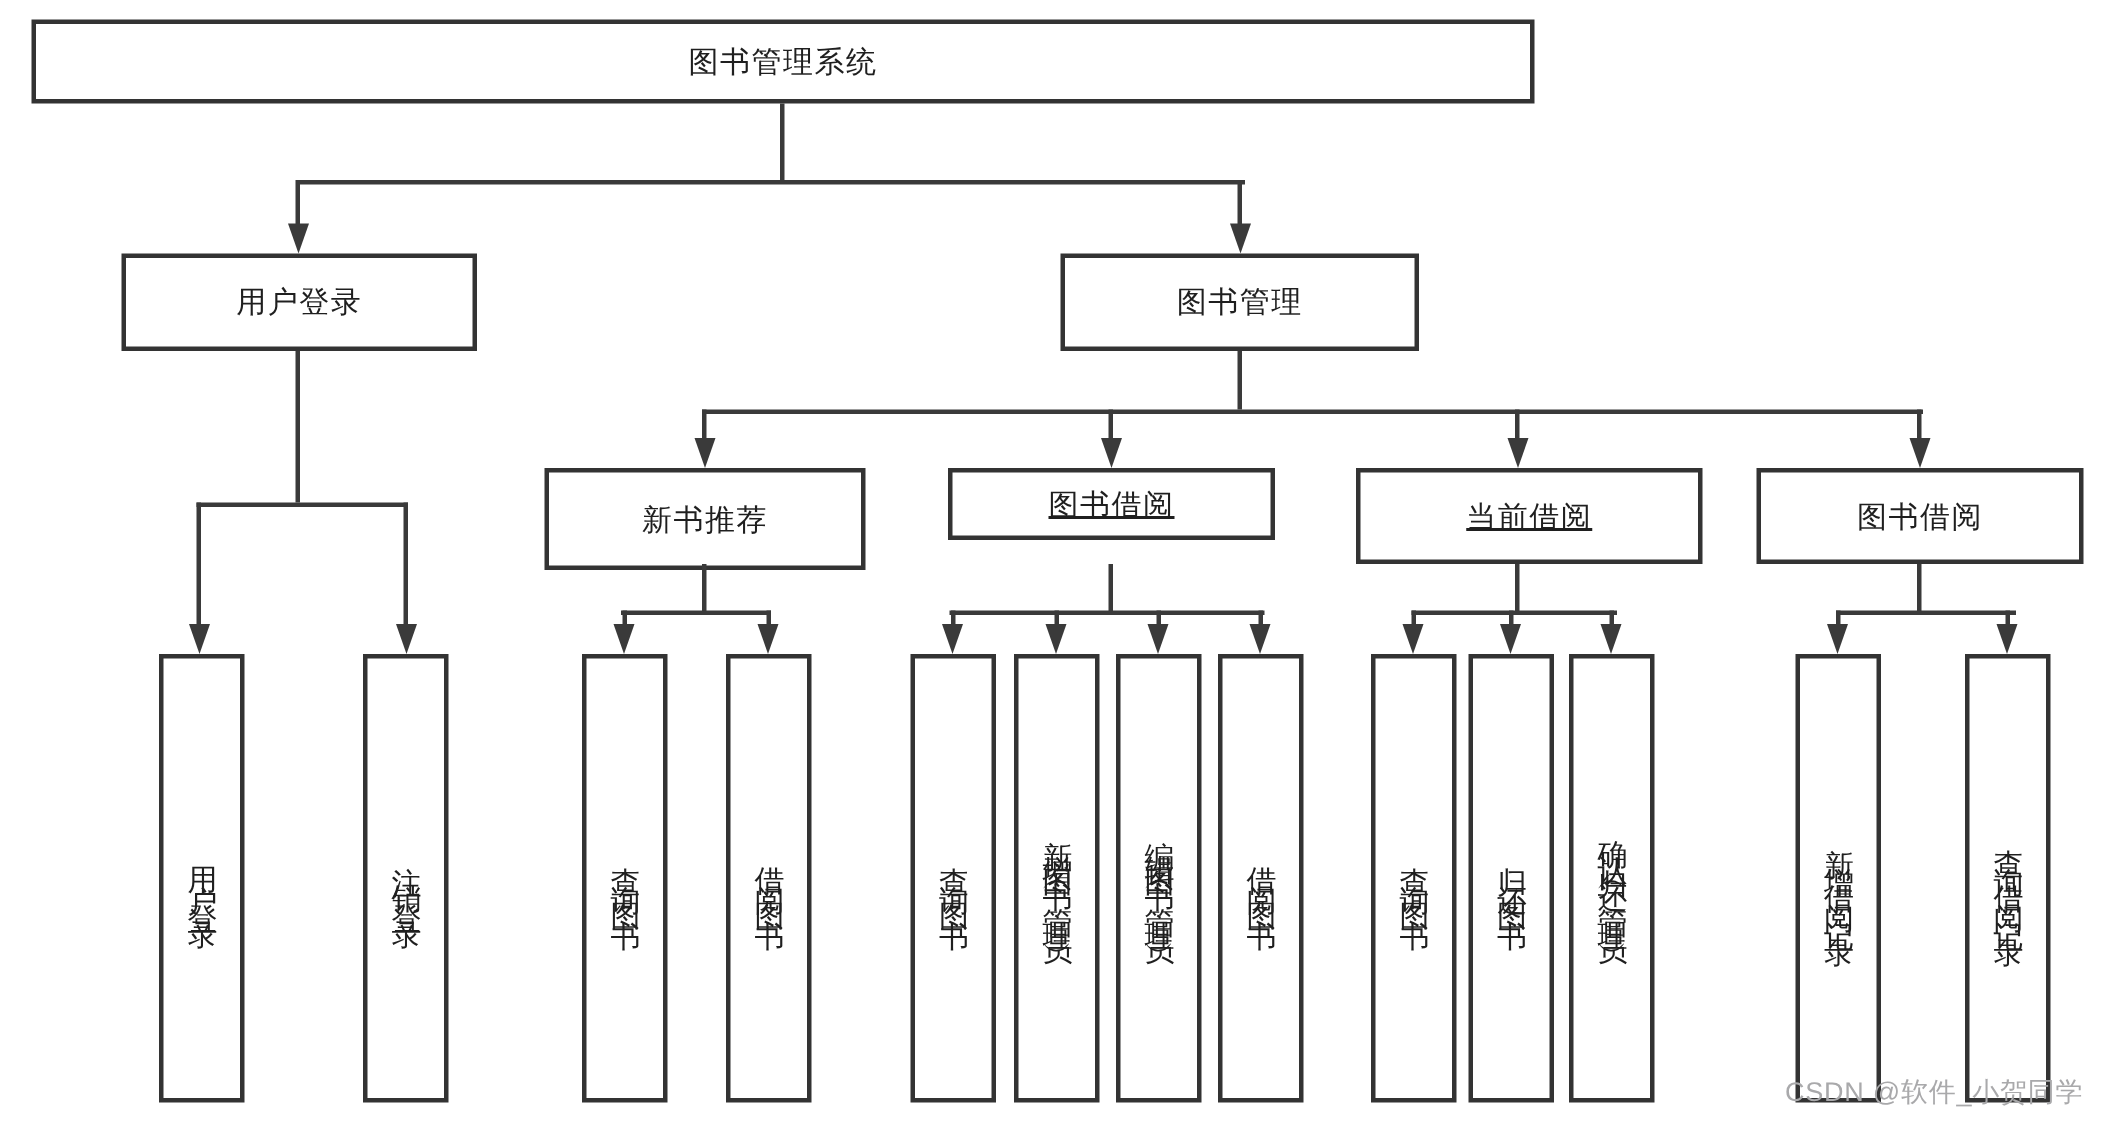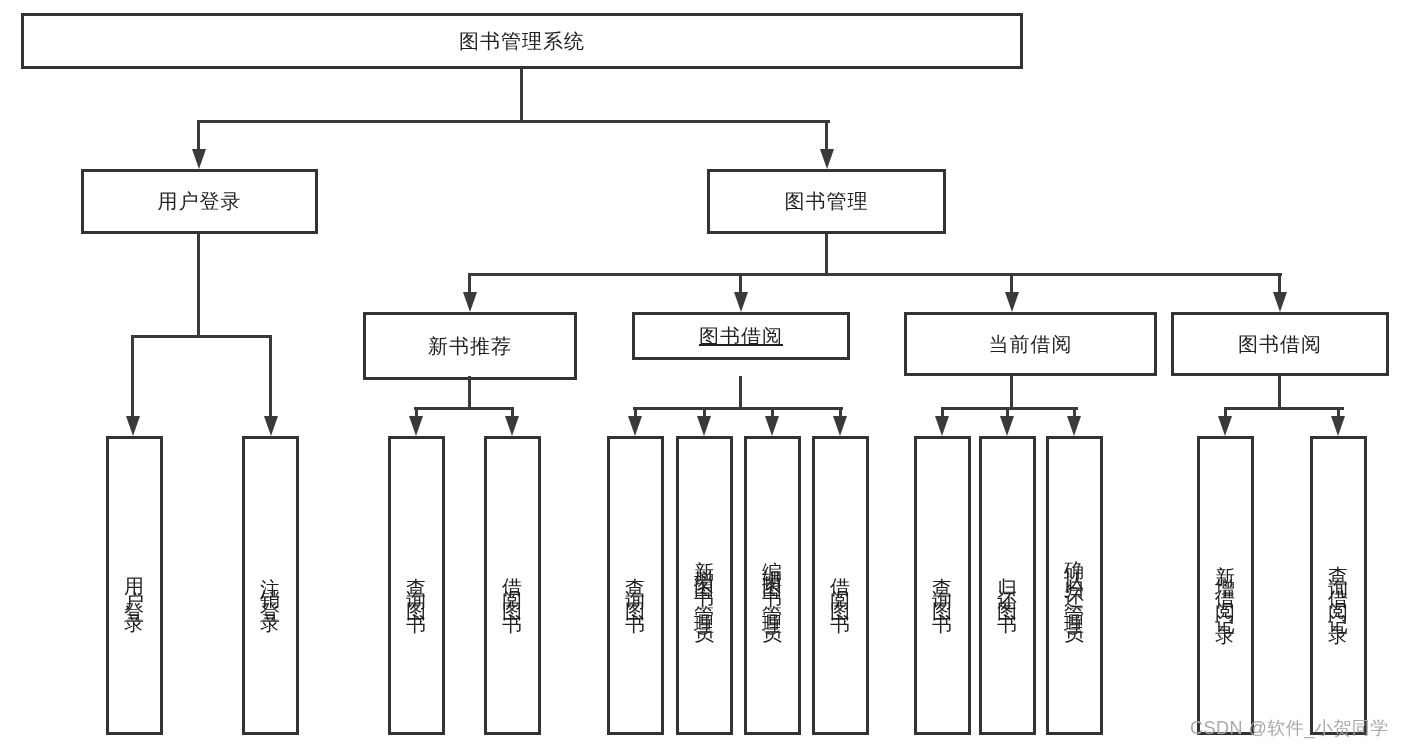--- a/index.html
+++ b/index.html
@@ -70,21 +70,21 @@
 
 <div class="canvas">
 
   <div class="box" style="left:21px;top:13px;width:1002px;height:56px;">图书管理系统</div>
 
   <div class="box" style="left:81px;top:169px;width:237px;height:65px;">用户登录</div>
   <div class="box" style="left:707px;top:169px;width:239px;height:65px;">图书管理</div>
 
   <div class="box" style="left:363px;top:312px;width:214px;height:68px;">新书推荐</div>
   <div class="box" style="left:632px;top:312px;width:218px;height:48px;text-decoration:underline;">图书借阅</div>
-  <div class="box" style="left:904px;top:312px;width:253px;height:64px;">当前借阅</div>
+  <div class="box" style="left:904px;top:312px;width:231px;height:64px;text-decoration:underline;">当前借阅</div>
   <div class="box" style="left:1171px;top:312px;width:218px;height:64px;">图书借阅</div>
 
   <div class="vbox" style="left:106px;">
       <span class="vtext">用户登录</span>
     </div>
   <div class="vbox" style="left:242px;">
       <span class="vtext">注销登录</span>
     </div>
 
   <div class="vbox" style="left:388px;">

